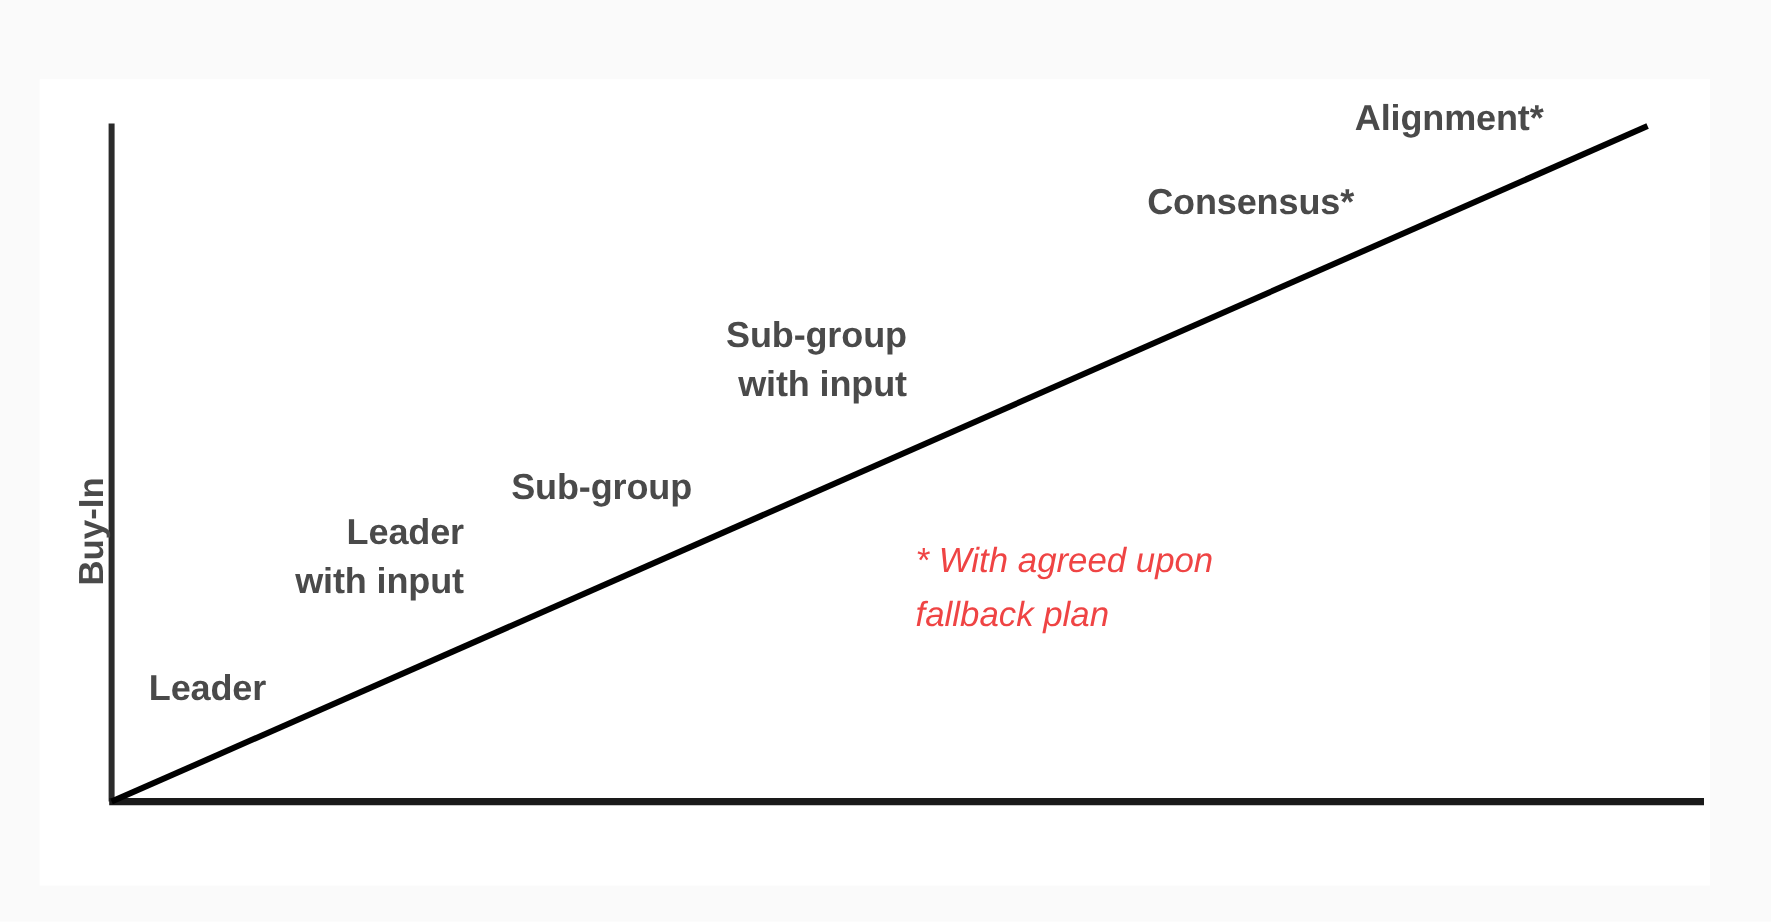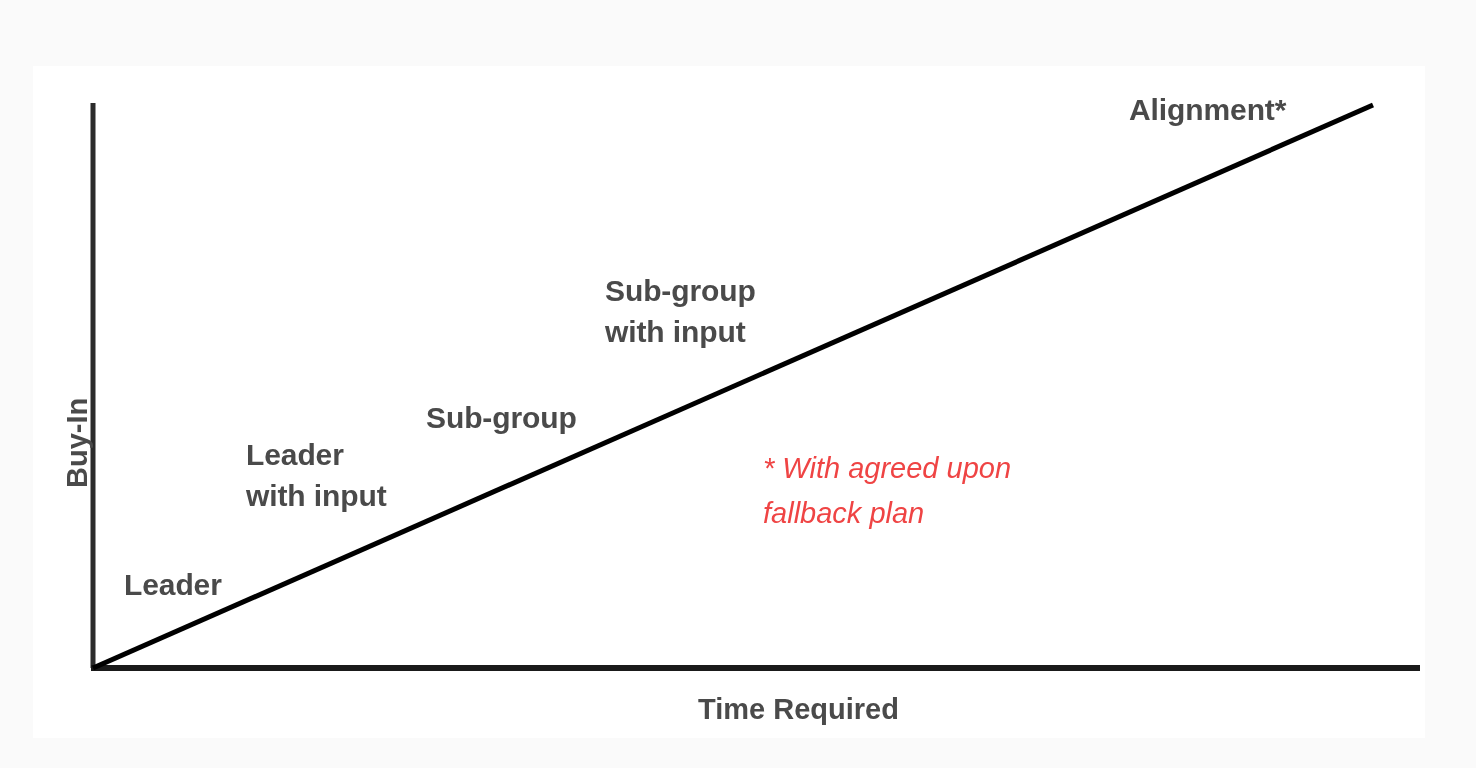--- a/index.html
+++ b/index.html
@@ -36,23 +36,22 @@
     height: 672px;
     overflow: visible;
   }
   .point-label {
     position: absolute;
     color: #4a4a4a;
     font-weight: bold;
     font-size: 30px;
     line-height: 1.38;
     white-space: pre-line;
-    text-align: left;
+    text-align: right;
     letter-spacing: -0.1px;
-    margin-top: 11px;
   }
   .axis-title {
     position: absolute;
     color: #4a4a4a;
     font-weight: bold;
     font-size: 29px;
     letter-spacing: 0px;
   }
   #y-axis-title {
     transform-origin: 0 0;
@@ -79,33 +78,33 @@
   <div id="plot-area">
 
     <svg class="axis-svg" viewBox="0 0 1392 672" preserveAspectRatio="none">
       <line x1="60" y1="37" x2="60" y2="602" stroke="#2b2b2b" stroke-width="5"></line>
       <line x1="58" y1="602" x2="1387" y2="602" stroke="#1a1a1a" stroke-width="6"></line>
       <line x1="60" y1="602" x2="1340" y2="39" stroke="#000000" stroke-width="5"></line>
     </svg>
 
     <div class="axis-title" id="y-axis-title" style="left: 28px; top: 422px;">Buy-In</div>
 
-    <div class="axis-title" id="x-axis-title" style="left: 665px; top: 627px;">Time Required</div>
 
     <div class="point-label" style="left: 91px; top: 487px;">Leader</div>
 
     <div class="point-label" style="left: 213px; top: 357px;">Leader
 with input</div>
 
     <div class="point-label" style="left: 393px; top: 320px;">Sub-group</div>
 
     <div class="point-label" style="left: 572px; top: 193px;">Sub-group
 with input</div>
 
 
+    <div class="point-label" style="left: 923px; top: 82px;">Consensus*</div>
 
     <div class="point-label" style="left: 1096px; top: 12px;">Alignment*</div>
 
     <div id="footnote" style="left: 730px; top: 380px;">* With agreed upon
 fallback plan</div>
 
   </div>
 </div>
 
 </body></html>

